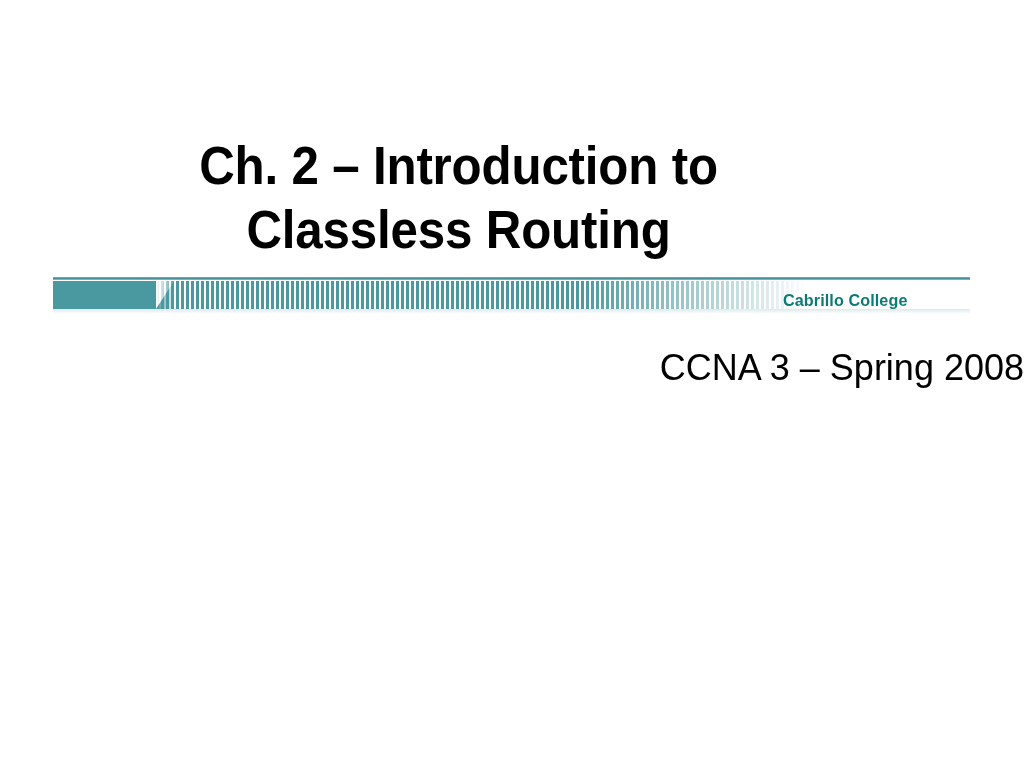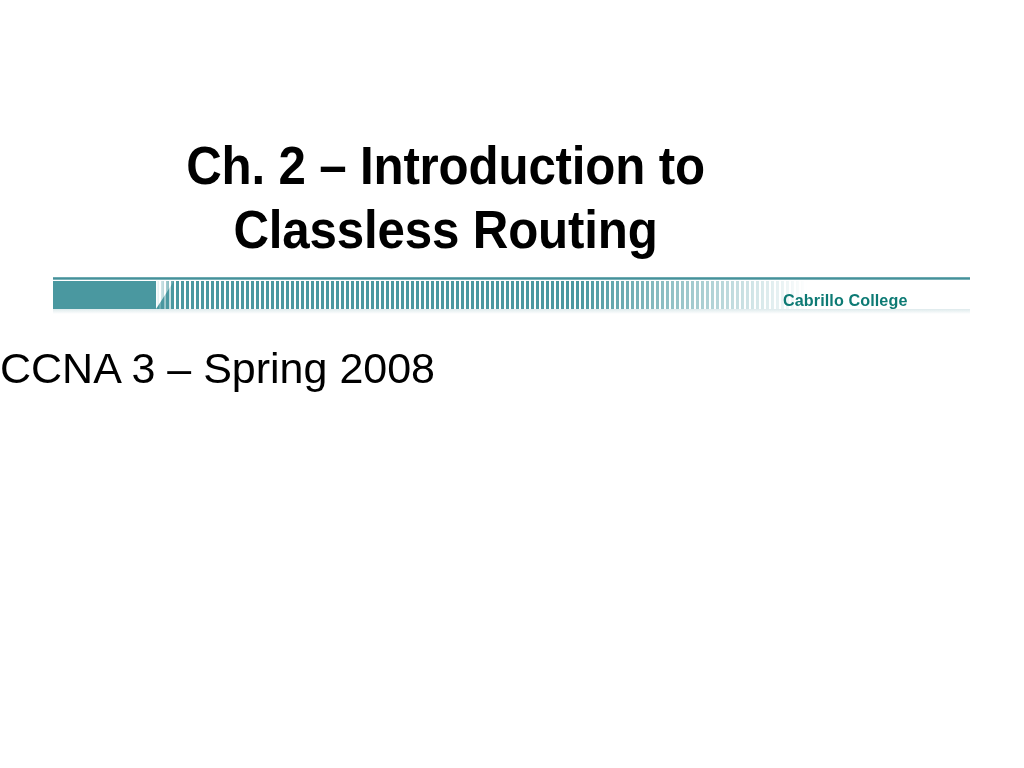--- a/index.html
+++ b/index.html
@@ -15,21 +15,21 @@
     position: relative;
     width: 1024px;
     height: 768px;
     background: #ffffff;
     overflow: hidden;
   }
 
   
   .title-block {
     position: absolute;
-    left: 4px;
+    left: 17px;
     top: 134px;
     width: 883px;
     text-align: center;
   }
   .title-line {
     display: block;
     font-family: "Liberation Sans Narrow", "Liberation Sans", "DejaVu Sans Condensed", sans-serif;
     font-weight: bold;
     font-size: 53px;
     line-height: 64px;
@@ -128,24 +128,24 @@
     transform: scaleX(0.95);
     transform-origin: left center;
   }
 
   
   .subtitle {
     position: absolute;
     left: 0;
     top: 348px;
     width: 1024px;
-    text-align: left;
+    text-align: right;
     font-family: "Liberation Sans", "DejaVu Sans", sans-serif;
     font-weight: normal;
-    font-size: 43px;
+    font-size: 36px;
     line-height: 40px;
     color: #000000;
     white-space: nowrap;
   }
 </style>
 </head>
 <body>
 
 <div class="slide">
 

